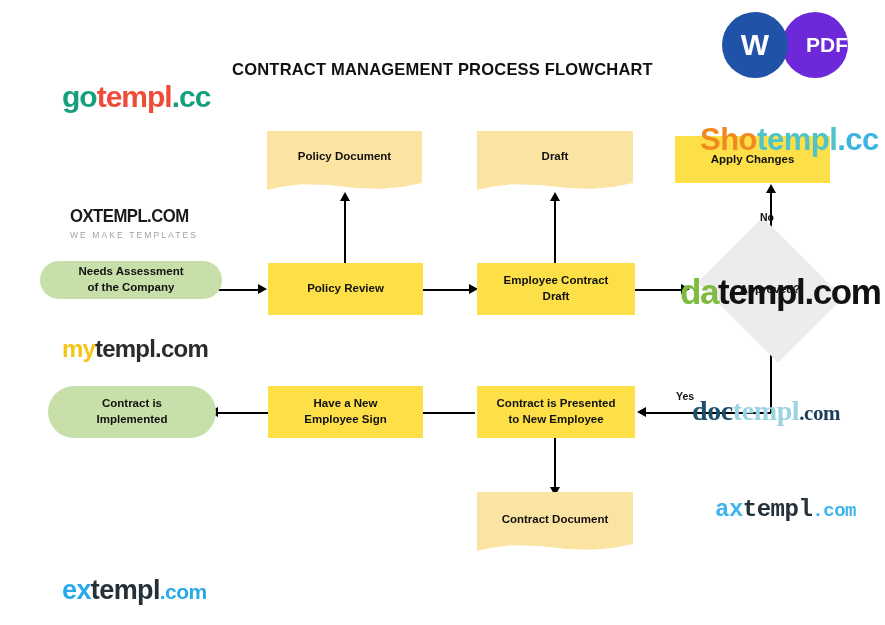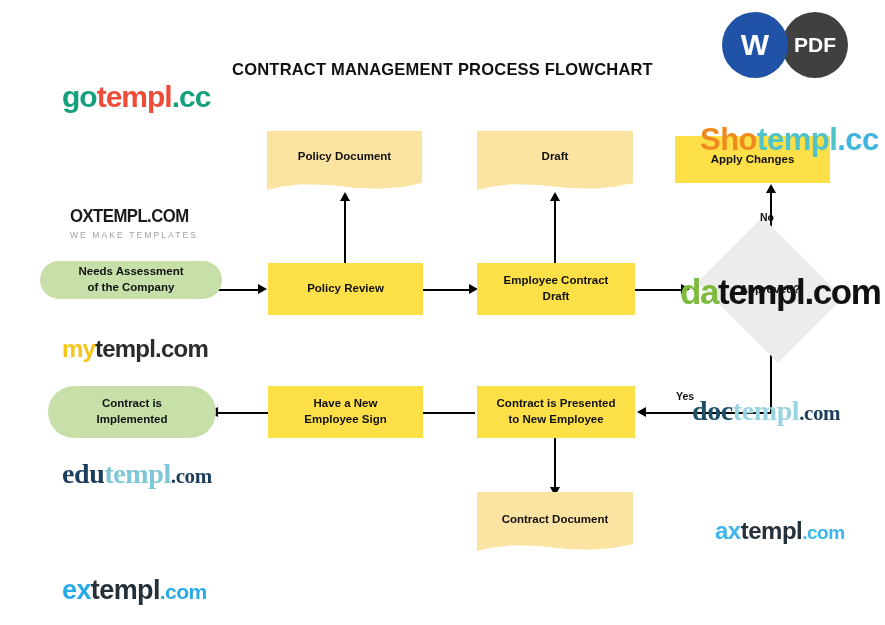--- a/index.html
+++ b/index.html
@@ -46,23 +46,24 @@
   #badge-word {
     left: 722px; top: 12px;
     width: 66px; height: 66px;
     background: #2053a8;
     font-size: 30px;
     z-index: 6;
   }
   #badge-pdf {
     left: 782px; top: 12px;
     width: 66px; height: 66px;
-    background: #404040;
+    background: #6d28d9;
     font-size: 21px;
     z-index: 5;
+    justify-content: flex-end;
   }
 
   
   .node {
     position: absolute;
     display: flex;
     align-items: center;
     justify-content: center;
     text-align: center;
     font-size: 11.5px;
@@ -170,21 +171,21 @@
 
   #wm-datempl { left: 648px; top: 272px; font-size: 35px; font-weight: 700; letter-spacing: -1.4px; }
   #wm-datempl .p1 { color: #7fbb3f; }
   #wm-datempl .p2 { color: #111111; }
 
   #wm-doctempl { left: 660px; top: 395px; font-size: 28px; font-weight: 700; font-family: "Liberation Serif", serif; letter-spacing: -0.4px; }
   #wm-doctempl .p1 { color: #1d4f6b; }
   #wm-doctempl .p2 { color: #9ad4e3; }
   #wm-doctempl .p3 { color: #1d3d5c; font-size: 21px; }
 
-  #wm-axtempl { left: 683px; top: 517px; font-size: 24px; font-weight: 700; letter-spacing: -0.5px; }
+  #wm-axtempl { left: 683px; top: 496px; font-size: 24px; font-weight: 700; letter-spacing: -0.5px; font-family: Liberation Mono, monospace; }
   #wm-axtempl .p1 { color: #3fb5ef; }
   #wm-axtempl .p2 { color: #24303a; }
   #wm-axtempl .p3 { color: #3fb5ef; font-size: 19px; }
 </style>
 </head>
 <body>
 
 <div id="canvas">
 
   <div id="page-title">CONTRACT MANAGEMENT PROCESS FLOWCHART</div>
@@ -285,23 +286,20 @@
 
   <div class="wm" id="wm-oxtempl">
     <span class="ox-main">OXTEMPL.COM</span>
     <span class="ox-sub">WE MAKE TEMPLATES</span>
   </div>
 
   <div class="wm" id="wm-mytempl">
     <span class="p1">my</span><span class="p2">templ.com</span>
   </div>
 
-  <div class="wm" id="wm-edutempl">
-    <span class="p1">edu</span><span class="p2">templ</span><span class="p3">.com</span>
-  </div>
 
   <div class="wm" id="wm-extempl">
     <span class="p1">ex</span><span class="p2">templ</span><span class="p3">.com</span>
   </div>
 
   <div class="wm" id="wm-shotempl">
     <span class="p1">Sho</span><span class="p2">templ</span><span class="p3">.cc</span>
   </div>
 
   <div class="wm" id="wm-datempl">

